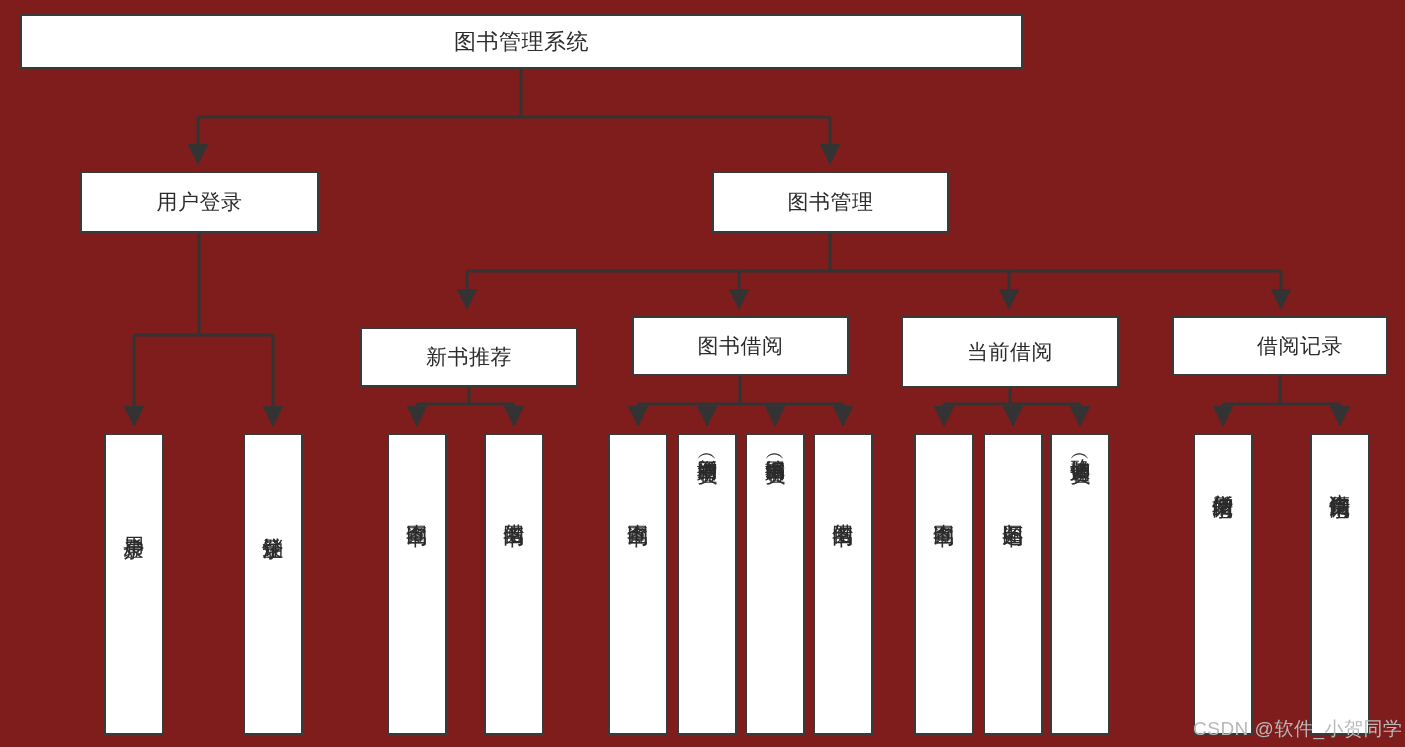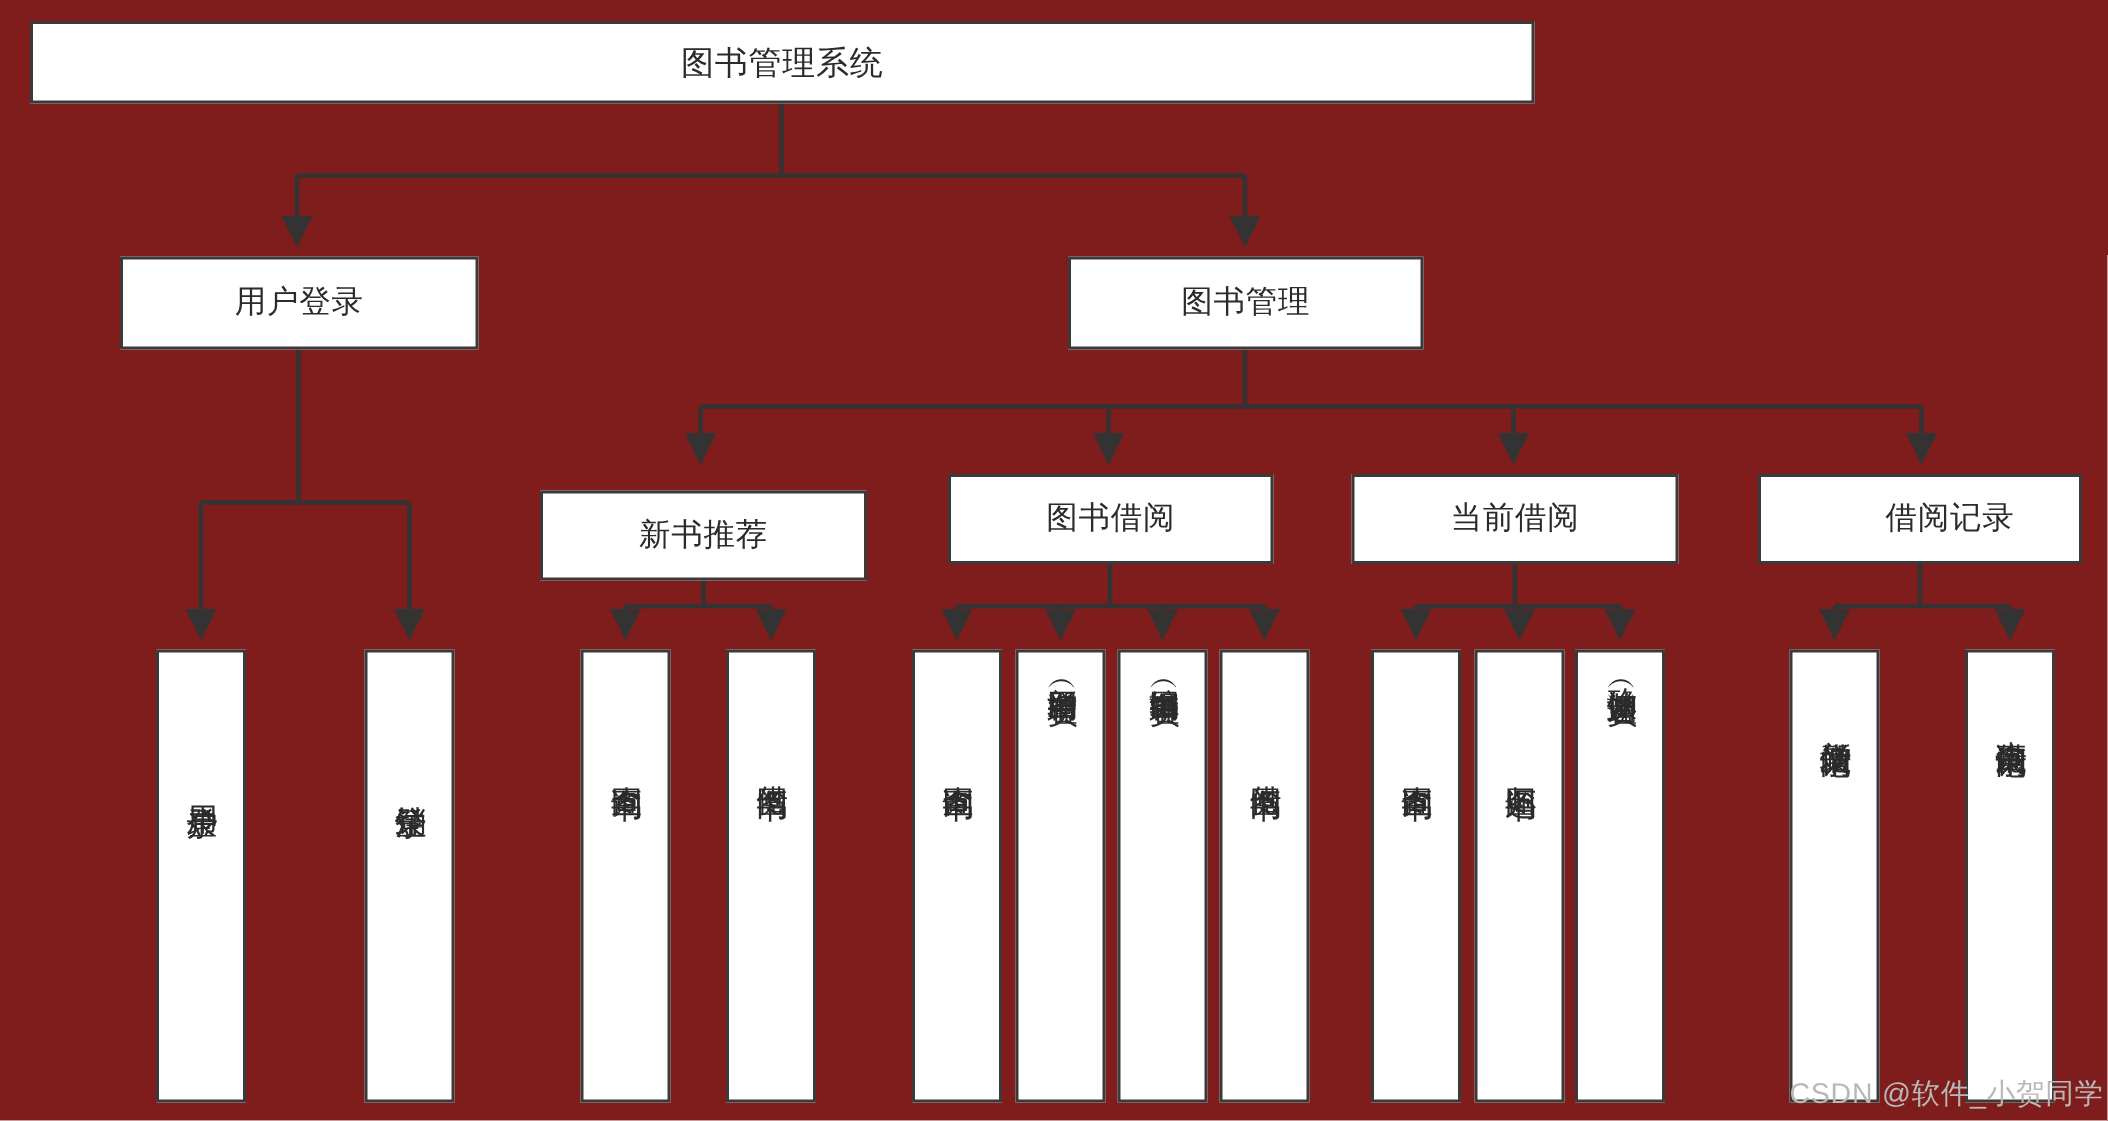--- a/index.html
+++ b/index.html
@@ -138,21 +138,21 @@
   <div class="node h" style="left:712px; top:171px; width:237px; height:62px;">
     <span class="label">图书管理</span>
   </div>
 
   <div class="node h" style="left:360px; top:316px; width:218px; height:60px;margin-top:11px;">
     <span class="label">新书推荐</span>
   </div>
   <div class="node h" style="left:632px; top:316px; width:217px; height:60px;">
     <span class="label">图书借阅</span>
   </div>
-  <div class="node h" style="left:901px; top:316px; width:218px; height:60px;text-align:center;">
+  <div class="node h" style="left:901px; top:316px; width:218px; height:72px;text-align:center;">
     <span class="label">当前借阅</span>
   </div>
   <div class="node h" style="left:1172px; top:316px; width:216px; height:60px;padding-left:40px;">
     <span class="label">借阅记录</span>
   </div>
 
   <div class="node v" style="left:104px; top:433px; width:60px; height:302px; padding-top:85px;">
     <span class="label">用户登录</span>
   </div>
   <div class="node v" style="left:243px; top:433px; width:60px; height:302px; padding-top:85px;">

